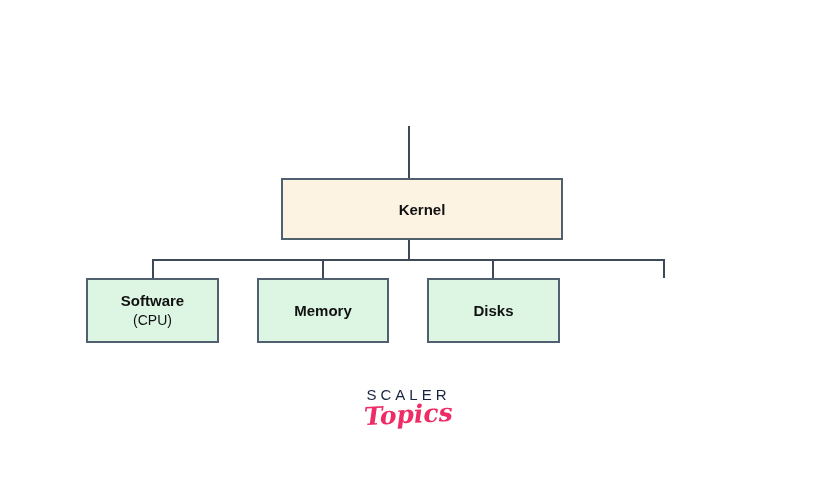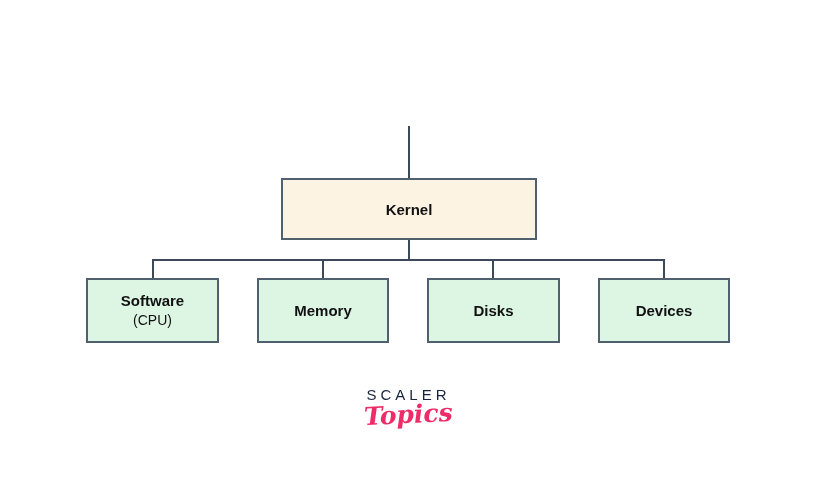--- a/index.html
+++ b/index.html
@@ -36,21 +36,21 @@
     font-weight:bold;
     font-size:15px;
     color:var(--text);
   }
   .node .subtitle{
     font-weight:normal;
     font-size:14px;
     color:var(--text);
   }
   .node-software{left:281px;top:65px;width:256px;height:61px;background:var(--software-fill);}
-  .node-kernel{left:281px;top:178px;width:256px;height:62px;background:var(--kernel-fill);}
+  .node-kernel{left:281px;top:178px;width:282px;height:62px;background:var(--kernel-fill);}
   .node-hw{background:var(--hardware-fill);top:278px;height:65px;}
   .node-processor{left:86px;width:133px;}
   .node-memory{left:257px;width:132px;}
   .node-disks{left:427px;width:133px;}
   .node-devices{left:598px;width:132px;}
   .connector{
     position:absolute;
     background:var(--line);
   }
   .v{width:2px;}
@@ -95,23 +95,20 @@
   </div>
 
   <div class="node node-hw node-memory">
     <span class="title">Memory</span>
   </div>
 
   <div class="node node-hw node-disks">
     <span class="title">Disks</span>
   </div>
 
-  <div class="node node-hw node-devices">
-    <span class="title">Devices</span>
-  </div>
 
   <div class="connector v" style="left:408px;top:126px;height:52px;"></div>
   <div class="connector v" style="left:408px;top:240px;height:21px;"></div>
   <div class="connector h" style="left:152px;top:259px;width:513px;"></div>
   <div class="connector v" style="left:152px;top:259px;height:19px;"></div>
   <div class="connector v" style="left:322px;top:259px;height:19px;"></div>
   <div class="connector v" style="left:492px;top:259px;height:19px;"></div>
   <div class="connector v" style="left:663px;top:259px;height:19px;"></div>
 
   <div class="logo">

